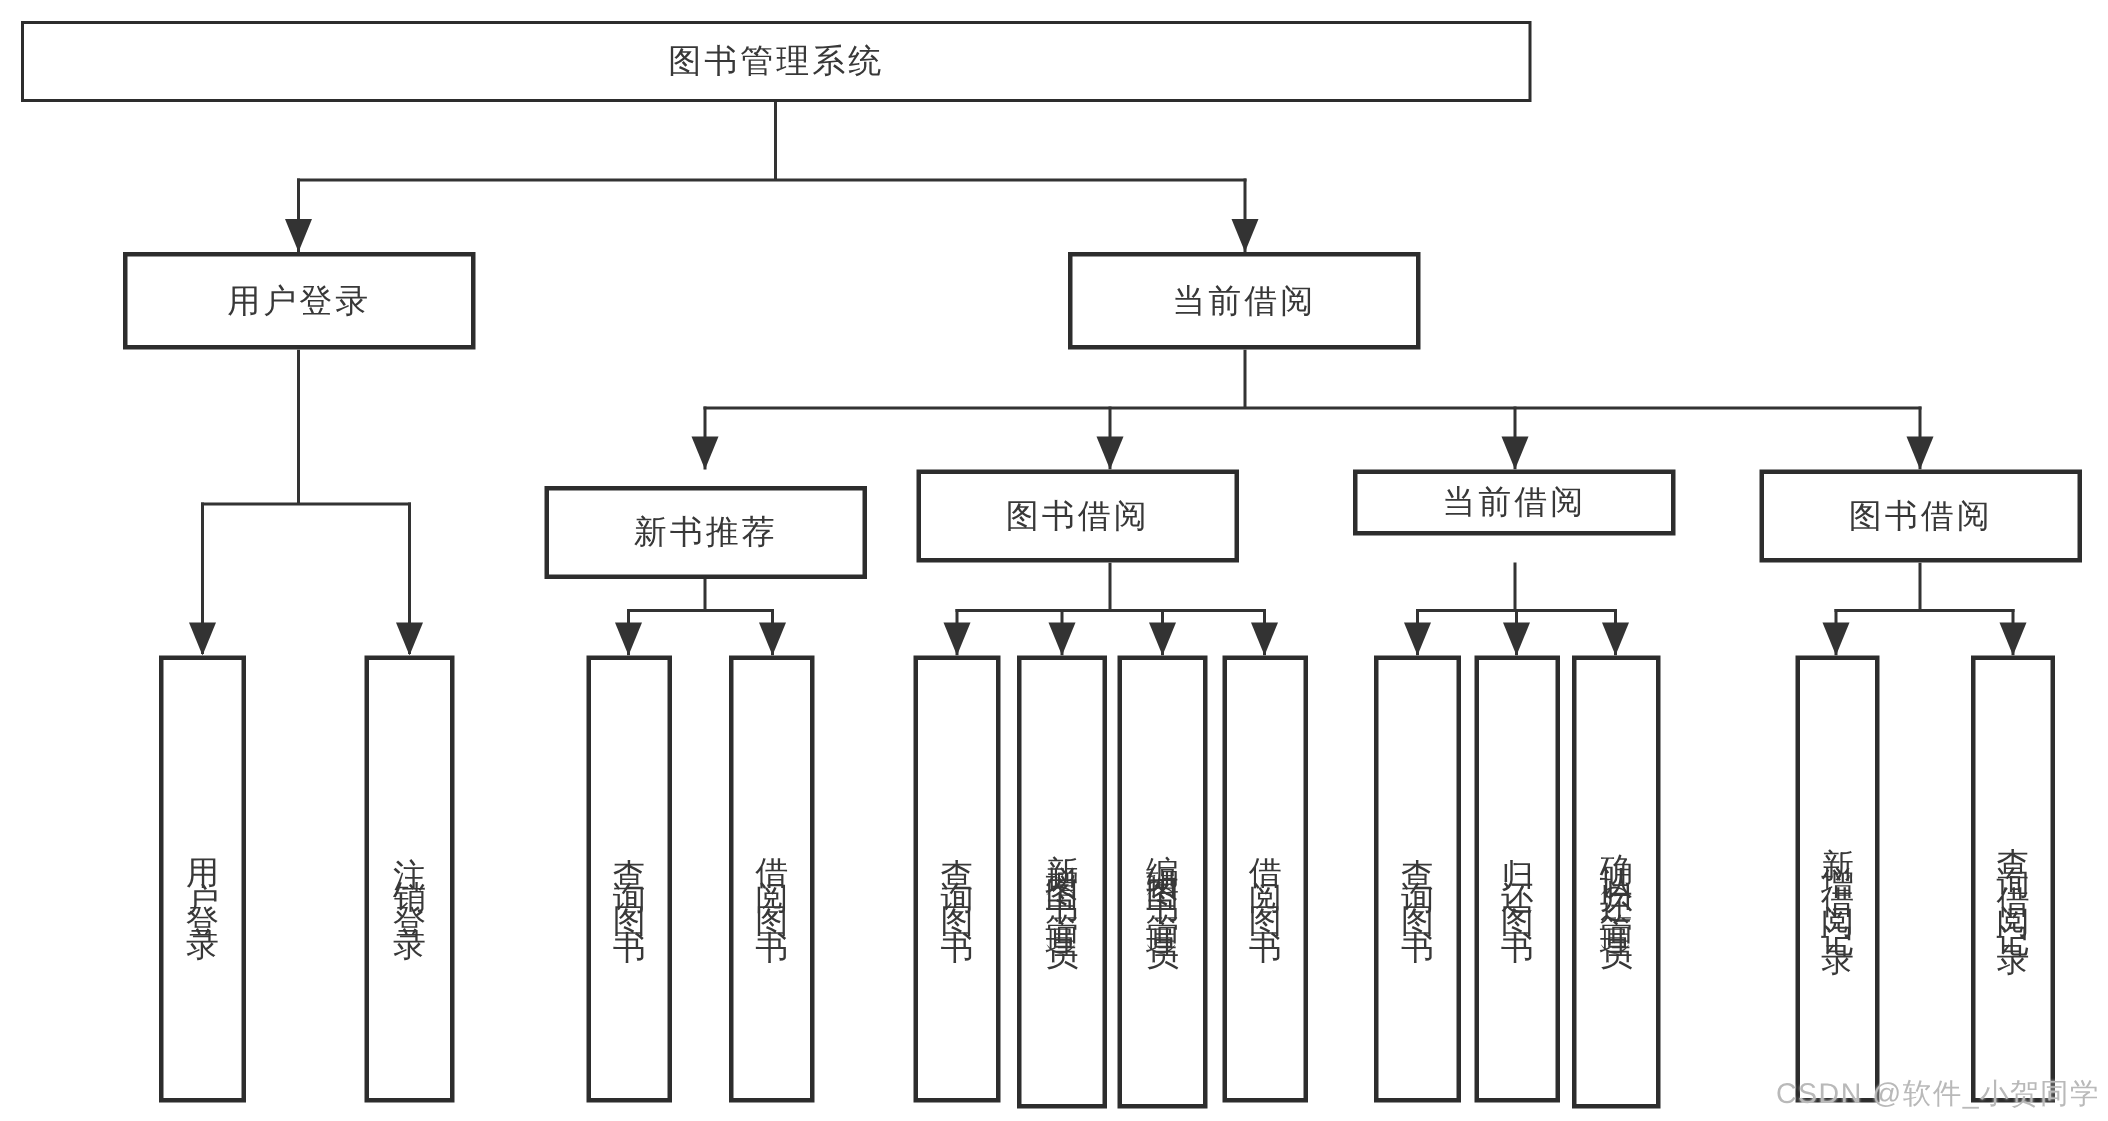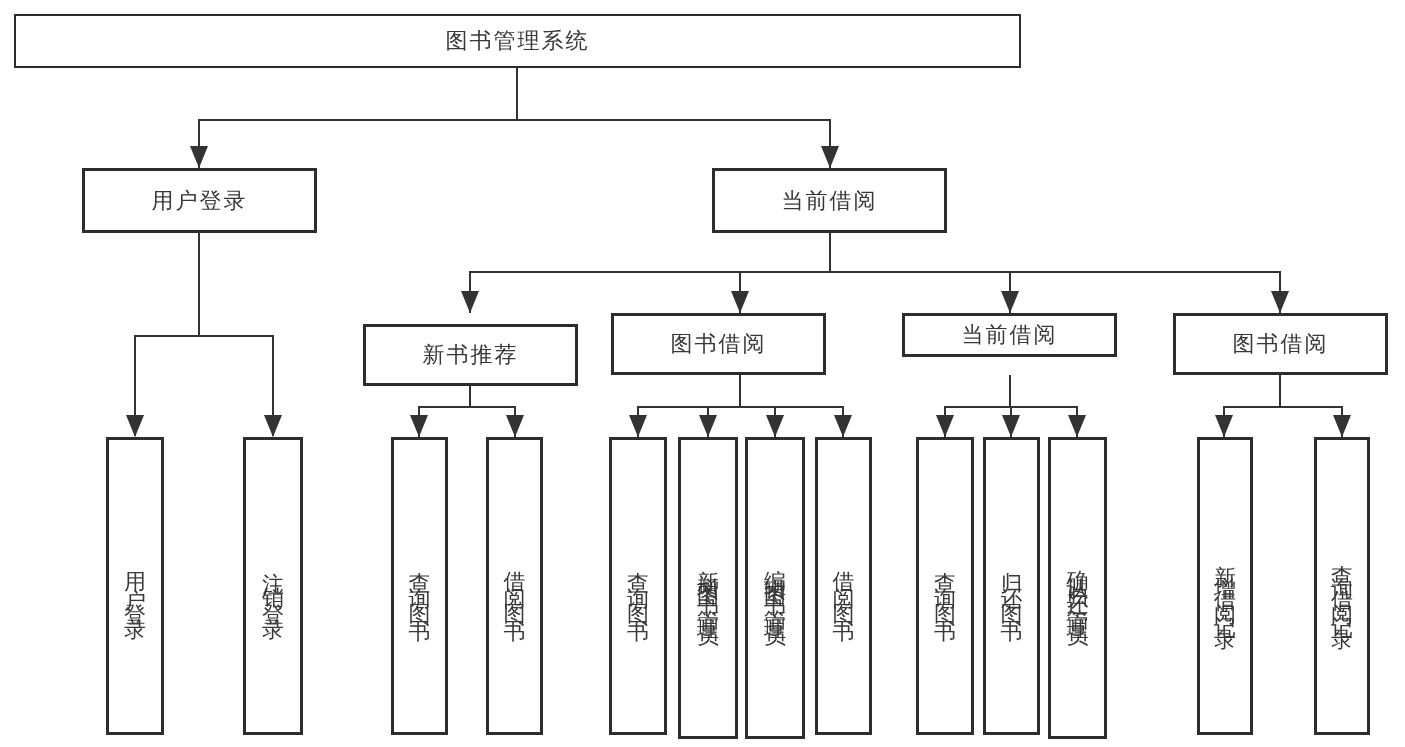--- a/index.html
+++ b/index.html
@@ -161,14 +161,15 @@
     <span>确认归还（管理员）</span>
   </div>
 
   <div class="box v ls-md" style="left:1197px;top:437px;width:56px;height:298px">
     <span>新增借阅记录</span>
   </div>
   <div class="box v ls-md" style="left:1314px;top:437px;width:56px;height:298px">
     <span>查询借阅记录</span>
   </div>
 
+  <div class="watermark">CSDN @软件_小贺同学</div>
 
 </div>
 
 </body></html>

